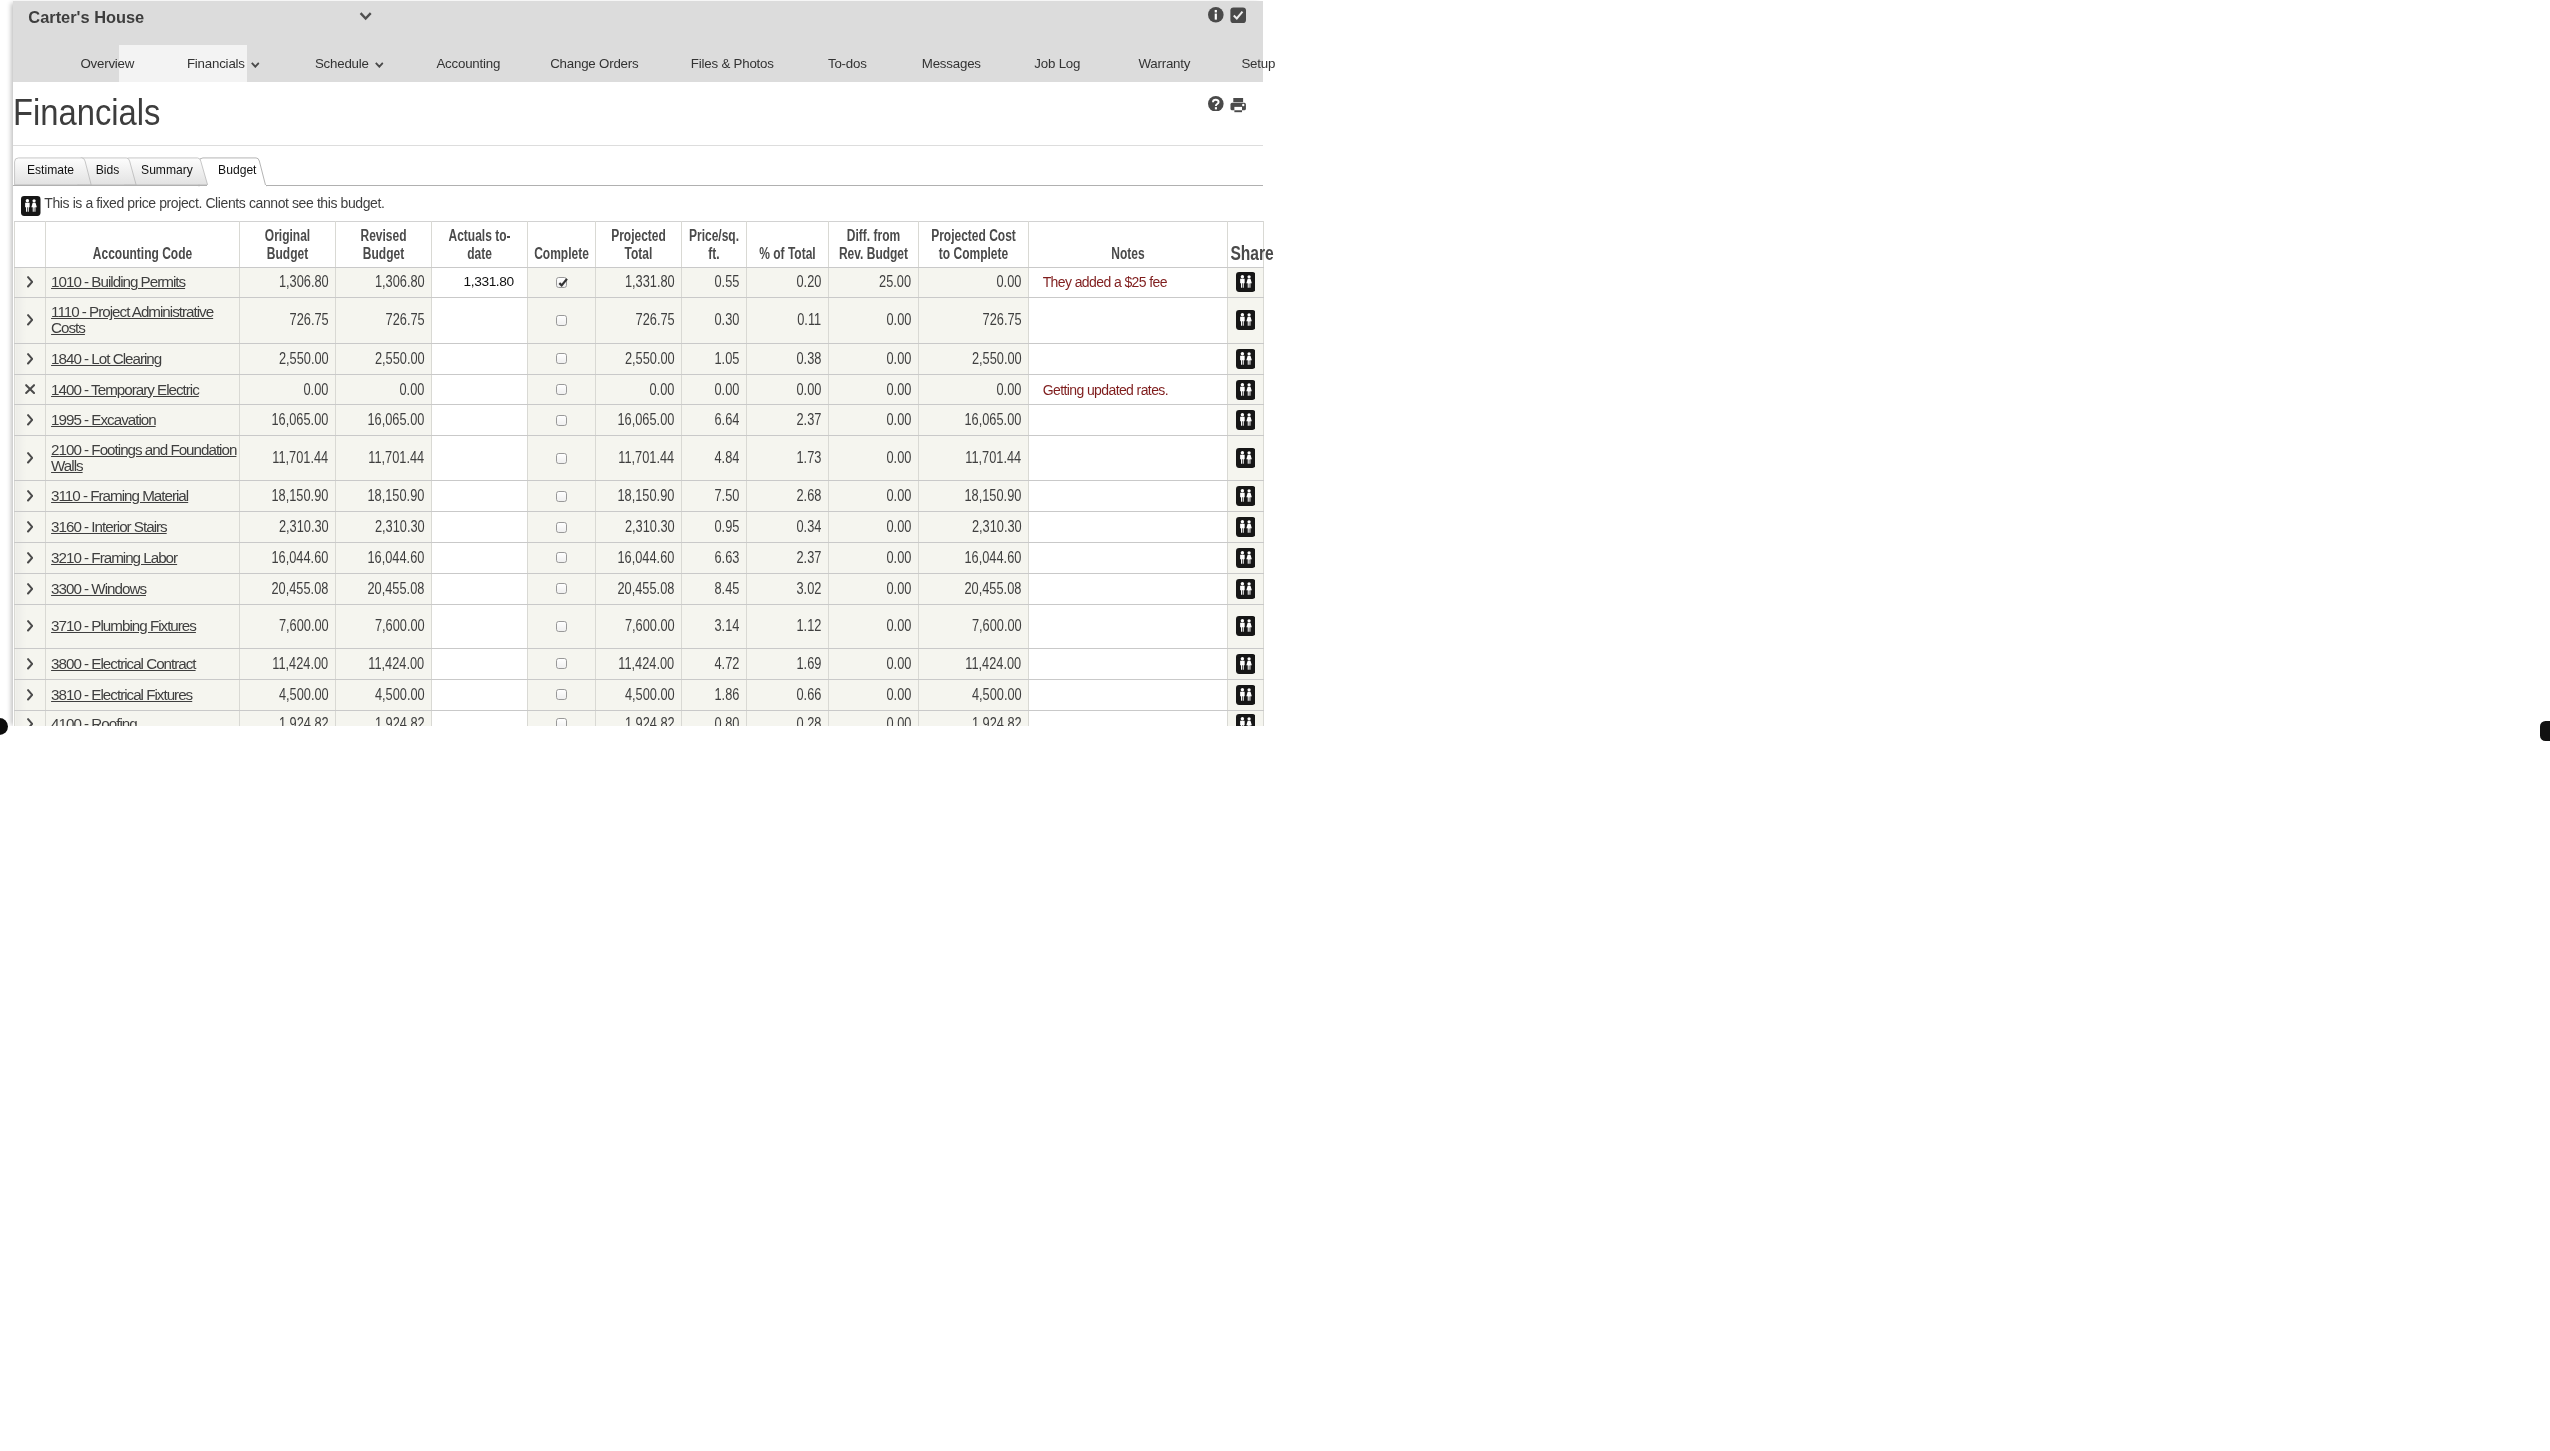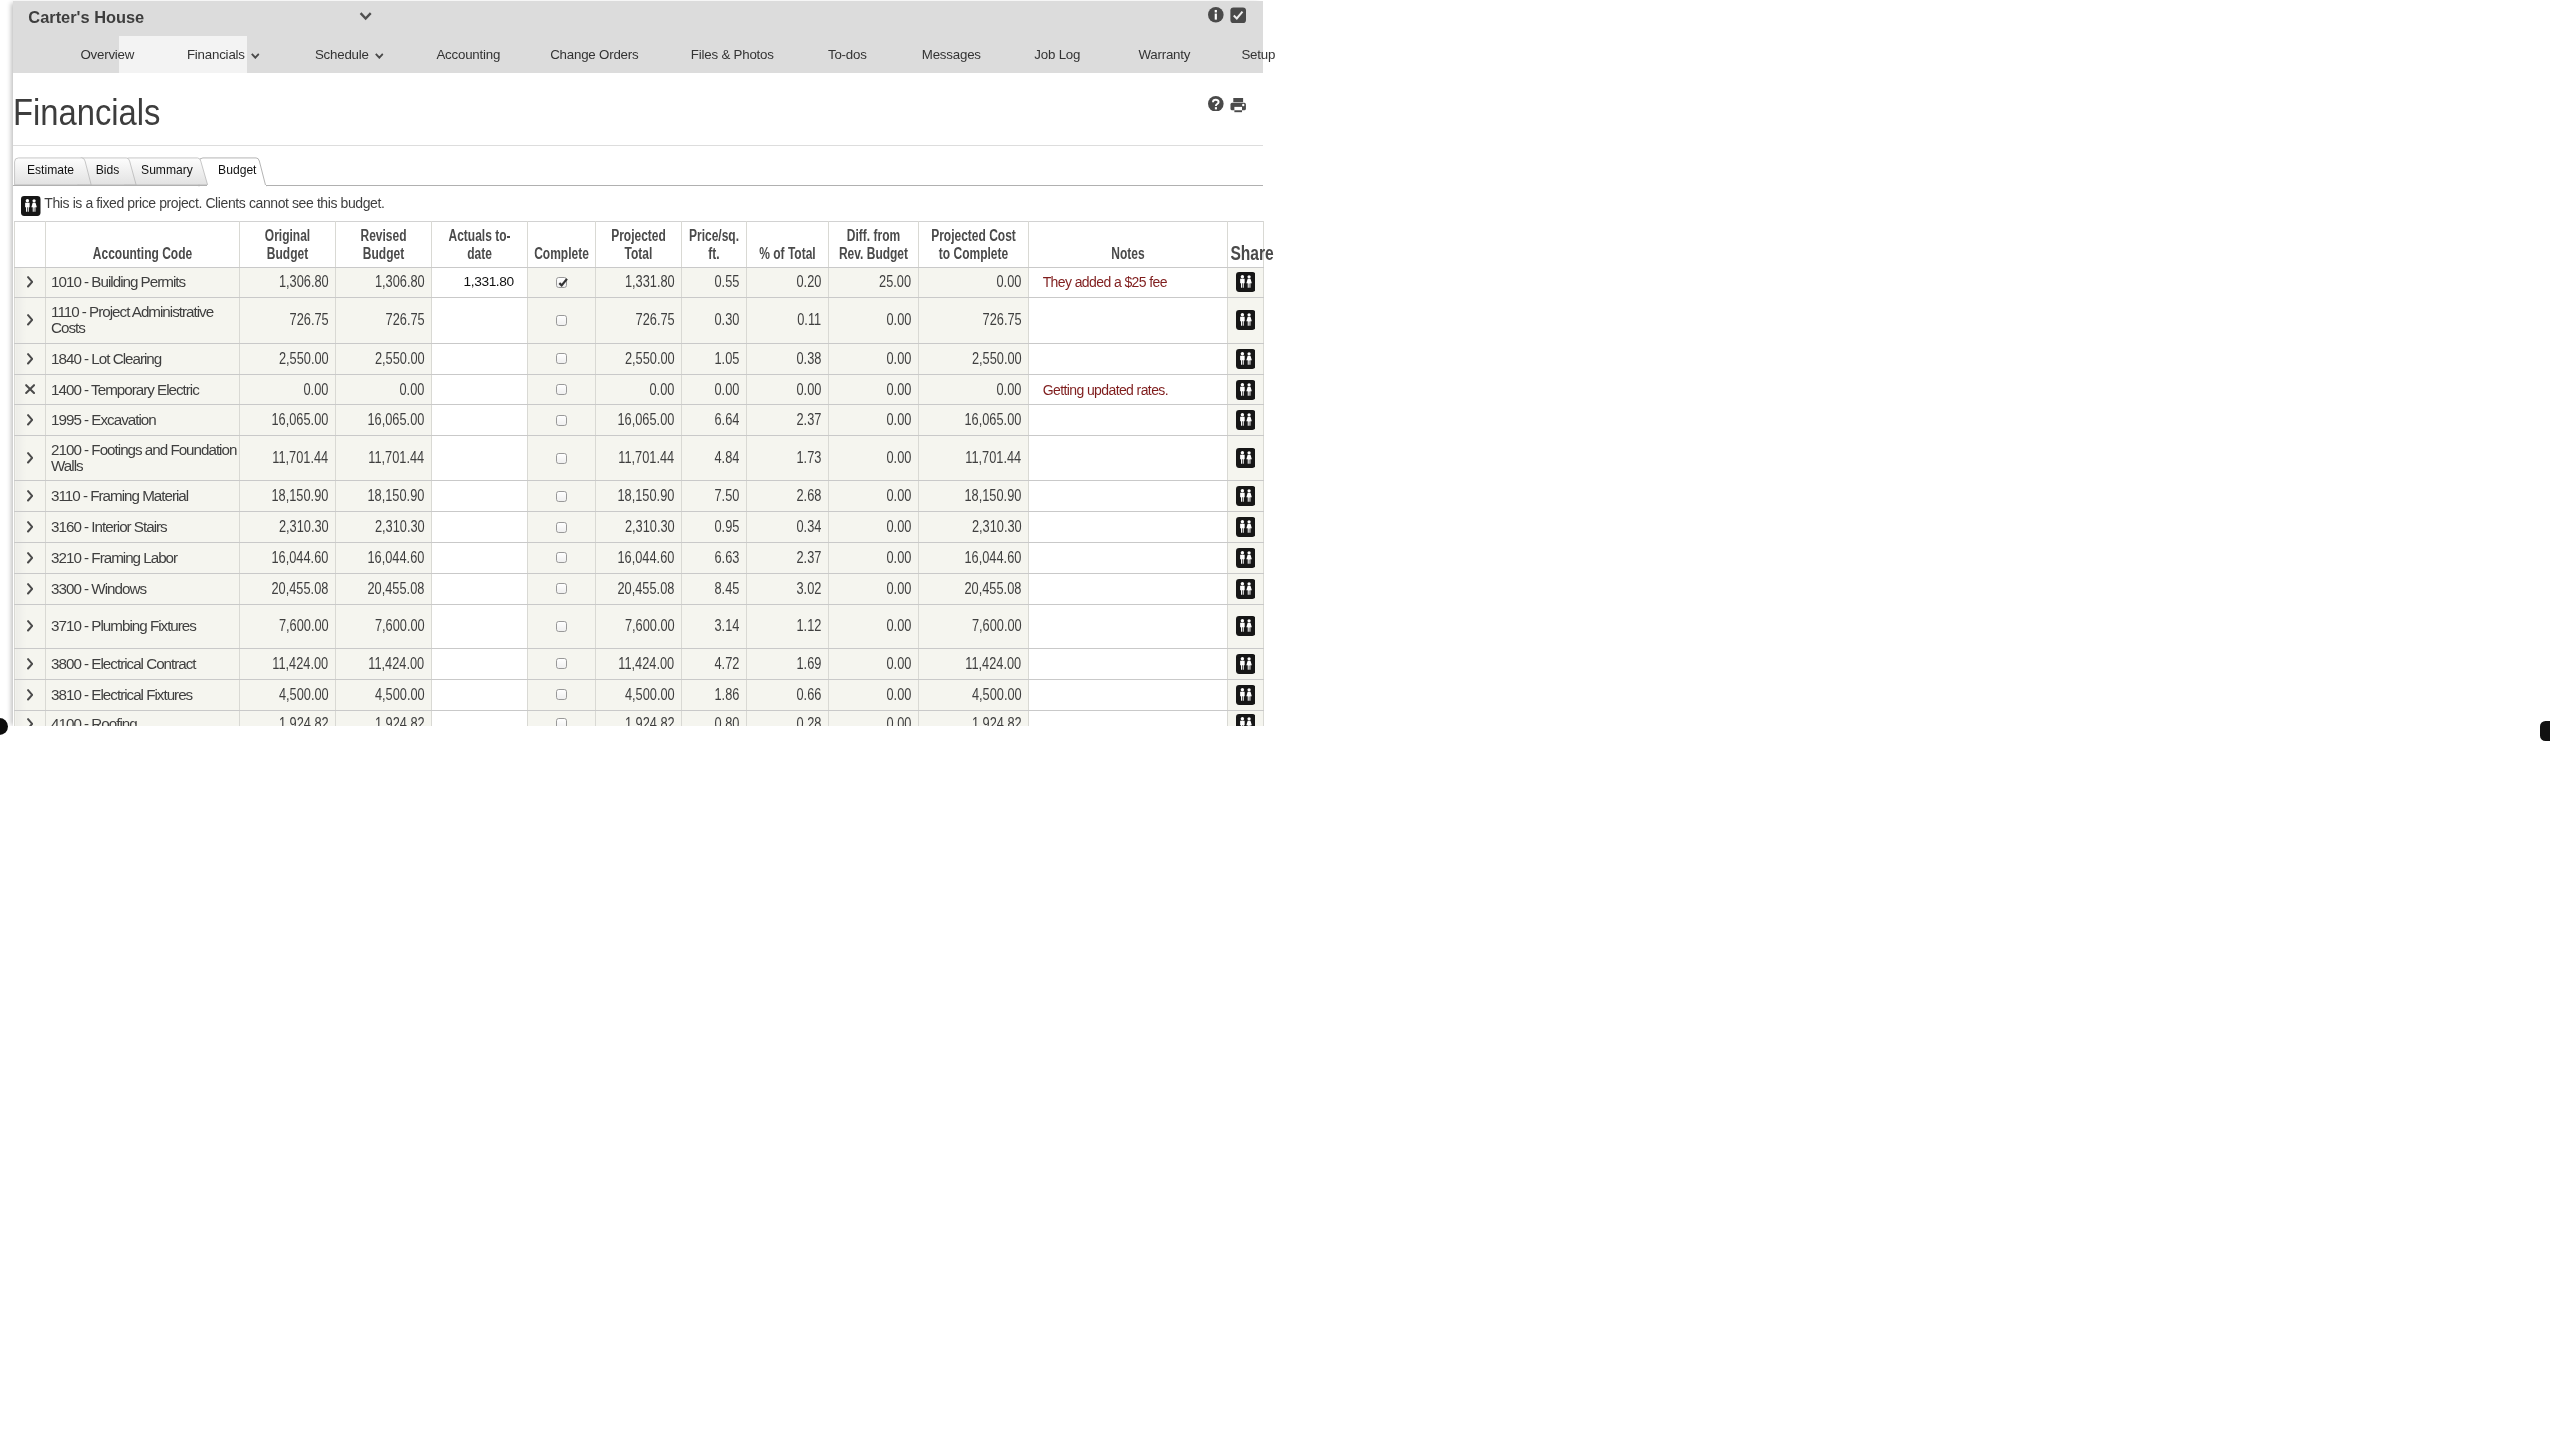--- a/index.html
+++ b/index.html
@@ -1,16 +1,16 @@
 <!DOCTYPE html>
 <html style="font-size:12.5px"><head><meta charset="utf-8"><style>
 html,body{margin:0;padding:0;background:#fff;}
 body{width:1275px;height:726px;overflow:hidden;font-family:"Liberation Sans",sans-serif;position:relative;}
 #pg{position:absolute;left:13.3px;top:0.8px;width:1250px;height:725px;background:#fff;box-shadow:-3.1px 0.8px 4.7px -0.8px rgba(0,0,0,0.25);}
-#hd{position:absolute;left:0;top:0;width:100%;height:72px;background:#dcdcdc;}
+#hd{position:absolute;left:0;top:0;width:100%;height:81px;background:#dcdcdc;}
 #ttl{position:absolute;left:15px;top:7px;font-size:16.4px;font-weight:bold;color:#3e3e3e;}
 #ttlch{position:absolute;left:346px;top:11.7px;}
 #ic1{position:absolute;left:1195px;top:6.5px;}
 #ic2{position:absolute;left:1217px;top:6.3px;}
 #nav{position:absolute;left:0;bottom:0;width:100%;height:37px;}
 #navsel{position:absolute;left:106px;top:0;width:128px;height:37px;background:#f3f3f3;}
 .nv{position:absolute;top:11.3px;transform:translateX(-50%);font-size:13.3px;letter-spacing:-0.2px;color:#333;white-space:nowrap;margin-left:40px;}
 .nvch{margin-left:5.5px;}
 h1{position:absolute;left:-0.4px;top:91px;margin:0;font-size:36px;font-weight:normal;color:#3d3d3d;transform:scaleX(0.91);transform-origin:left top;}
 #hic1{position:absolute;left:1195px;top:95px;}
@@ -22,21 +22,21 @@
 #fx{position:absolute;left:8.2px;top:195px;}
 #fxt{position:absolute;left:31px;top:194px;font-size:14px;letter-spacing:-0.4px;color:#3f3f3f;}
 table{position:absolute;left:1.2px;top:220px;border-collapse:collapse;table-layout:fixed;width:1249px;}
 td,th{border:0.8px solid #d9d9d4;border-top:0.8px solid #c9c9c9;border-bottom:0.8px solid #c9c9c9;overflow:hidden;}
 .nw{white-space:nowrap;}
 tr.hd th{border-top:0.8px solid #d2d2d2;background:#fff;font-size:12px;font-weight:bold;color:#4a4a4a;vertical-align:bottom;padding:0 1.6px 3.5px 1.6px;}
 .hv{transform:scaleY(1.3);transform-origin:center bottom;line-height:14px;}
 td{background:#f5f5ef;font-size:15.6px;color:#3f3f3f;vertical-align:middle;line-height:16px;}
 td.ic{text-align:center;background:linear-gradient(to right,#ecece8,#f5f5ef 11px);}
 td.ic svg{display:block;margin:0 auto;}
-td.nm{padding-left:5.1px;padding-right:0;letter-spacing:-1px;font-size:15.2px;}
+td.nm{padding-left:5.1px;padding-right:0;letter-spacing:-1px;font-size:15.2px;text-decoration:underline;}
 td.num{text-align:right;padding-right:6.6px;}
 .sx{display:inline-block;transform:scaleX(0.82);transform-origin:right center;}
 td.act{background:#fff;text-align:right;padding-right:13.3px;color:#111;font-size:13.7px;letter-spacing:-0.4px;}
 td.cbc{text-align:center;}
 td.nt{background:#fff;padding-left:13.7px;color:#7f1d1d;font-size:14px;letter-spacing:-0.6px;}
 td.shc{text-align:center;padding:0;}
 .cb{width:9px;height:9px;border:1.2px solid #999;border-radius:2.7px;background:linear-gradient(#fff,#efefef);margin:0 auto;}
 .sh{display:block;margin:0 auto;}
 </style></head>
 <body>

